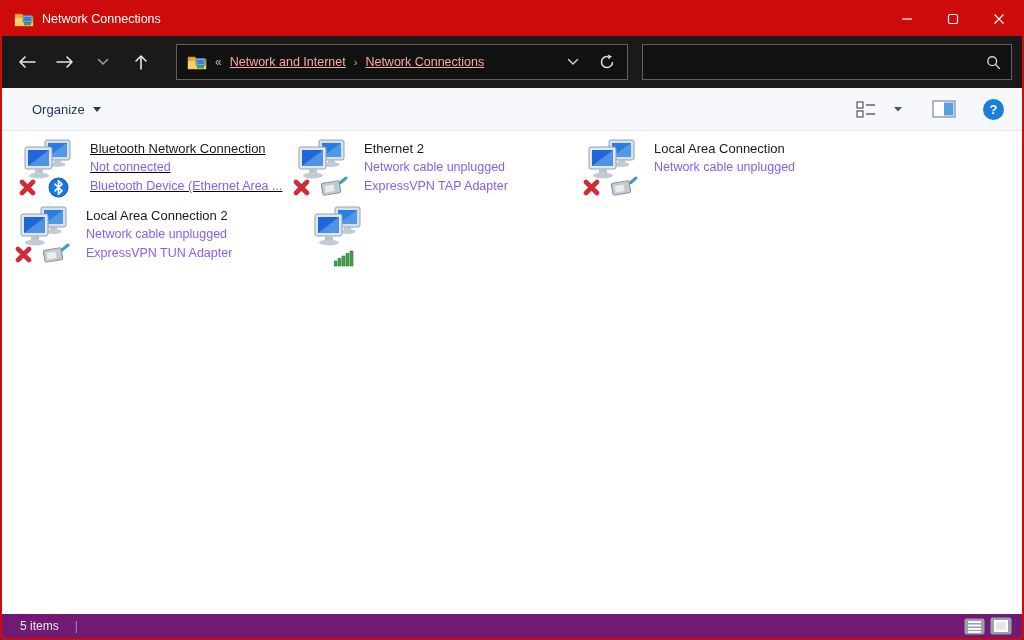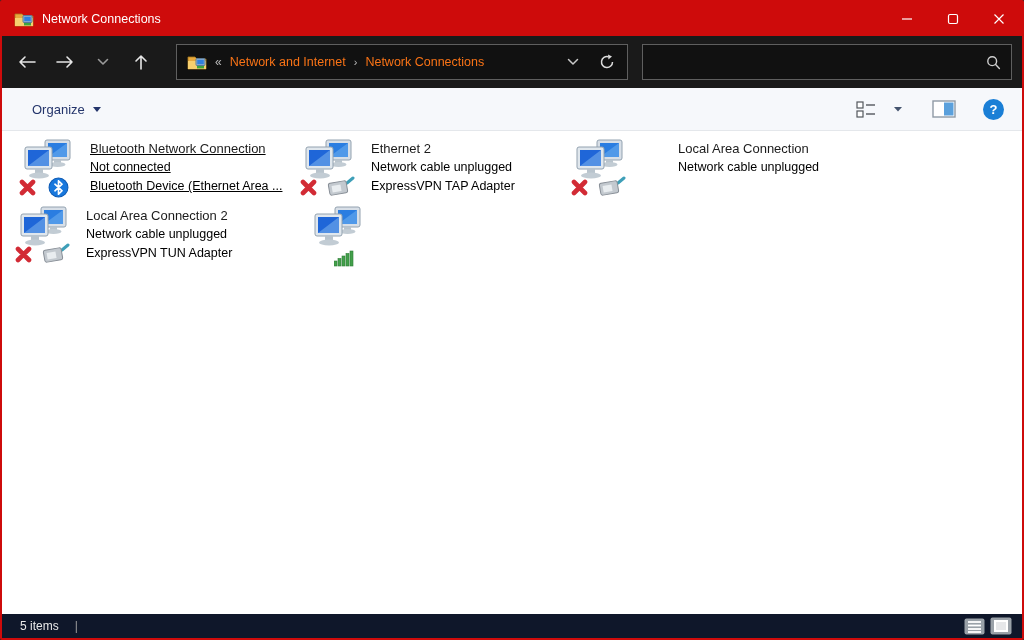--- a/index.html
+++ b/index.html
@@ -13,44 +13,44 @@
   
   .titlebar{height:34px;background:#ce0b0b;display:flex;align-items:center;flex:0 0 auto;}
   .titlebar-icon{margin-left:12px;display:flex;align-items:center;}
   .titlebar-title{color:#fff;font-size:12.5px;margin-left:8px;flex:1;}
   .win-btn{width:46px;height:34px;display:flex;align-items:center;justify-content:center;cursor:default;}
   .win-btn svg{display:block;}
   
   .navbar{height:52px;background:#1a1a1a;display:flex;align-items:center;padding:0 10px;flex:0 0 auto;}
   .nav-btn{width:30px;height:30px;display:flex;align-items:center;justify-content:center;margin-right:8px;border-radius:4px;}
   .addressbar{width:452px;height:36px;background:#111;border:1px solid #5f5f5f;display:flex;align-items:center;padding:0 10px;margin-left:12px;}
-  .crumb-text{color:#f97316;font-size:12.5px;margin:8px 4px;white-space:nowrap;}
+  .crumb-text{color:#fca5a5;font-size:12.5px;margin:8px 4px;white-space:nowrap;text-decoration:underline;}
   .crumb-sep{color:#bdbdbd;font-size:11px;margin:0 4px;}
   .crumb-overflow{color:#bdbdbd;font-size:12px;margin:0 4px 0 8px;}
   .addr-right{margin-left:auto;display:flex;align-items:center;gap:20px;padding-right:2px;}
   .searchbox{flex:1;height:36px;background:#111;border:1px solid #5f5f5f;display:flex;align-items:center;margin-left:14px;padding:0 10px;}
   .searchbox input{flex:1;background:transparent;border:none;outline:none;color:#e8e8e8;font-size:12.5px;font-family:"Liberation Sans",sans-serif;}
   
   .toolbar{height:43px;background:#f6f8fb;border-bottom:1px solid #e4e7eb;display:flex;align-items:center;padding:0 18px 0 30px;flex:0 0 auto;}
   .organize{display:flex;align-items:center;gap:8px;color:#24356b;font-size:13px;cursor:default;}
   .caret-down{width:0;height:0;border-left:4px solid transparent;border-right:4px solid transparent;border-top:5px solid #24356b;display:inline-block;}
   .toolbar-right{margin-left:auto;display:flex;align-items:center;gap:14px;}
   .tb-btn{display:flex;align-items:center;justify-content:center;padding:3px;}
   .help-circle{width:21px;height:21px;border-radius:50%;background:#1a7fd6;color:#fff;font-size:13px;font-weight:bold;display:flex;align-items:center;justify-content:center;}
   
   .content{flex:1;background:#fff;position:relative;}
   .conn-item{position:absolute;width:300px;height:62px;display:flex;}
   .conn-icon{position:relative;width:54px;height:56px;flex:0 0 auto;margin-left:8px;}
   .badge{position:absolute;}
   .conn-text{margin-left:14px;padding-top:1px;min-width:0;}
   .conn-name{font-size:13px;color:#1b1b1b;line-height:19px;white-space:nowrap;}
-  .conn-status,.conn-device{font-size:12.5px;color:#000000;line-height:19px;white-space:nowrap;}
+  .conn-status,.conn-device{font-size:12.5px;color:#8b5cf6;line-height:19px;white-space:nowrap;}
   .redacted-box{width:248px;height:45px;margin-top:2px;background:linear-gradient(90deg,#e9e9e9 0%,#f0f0f0 55%,#f7f7f7 100%);filter:blur(1.5px);border-radius:2px;}
   
-  .statusbar{height:24px;background:#0f172a;display:flex;align-items:center;padding:0 10px 0 18px;flex:0 0 auto;}
+  .statusbar{height:24px;background:#701a75;display:flex;align-items:center;padding:0 10px 0 18px;flex:0 0 auto;}
   .status-count{color:#e8e8e8;font-size:12px;}
   .status-sep{color:#9a9a9a;font-size:12px;margin-left:16px;}
   .status-right{margin-left:auto;display:flex;align-items:center;gap:5px;}
   .sb-btn{display:flex;align-items:center;justify-content:center;}
 </style>
 </head>
 <body>
 
 <svg width="0" height="0" style="position:absolute">
   <defs>
@@ -224,40 +224,40 @@
             <use href="#bt-badge"></use>
           </svg>
       </div>
       <div class="conn-text">
         <div class="conn-name">Bluetooth Network Connection</div>
         <div class="conn-status">Not connected</div>
         <div class="conn-device">Bluetooth Device (Ethernet Area ...</div>
       </div>
     </div>
 
-    <div class="conn-item" style="left:293px;top:7px;">
+    <div class="conn-item" style="left:286px;top:7px;">
       <div class="conn-icon">
         <svg width="52" height="44" viewBox="0 0 52 44">
             <use href="#pc-icon"></use>
           </svg>
         <svg class="badge" style="left:-3px;bottom:-2px;" width="17" height="17" viewBox="0 0 17 17">
             <use href="#red-x"></use>
           </svg>
         <svg class="badge" style="right:2px;bottom:-4px;" width="28" height="22" viewBox="0 0 28 22">
             <use href="#eth-badge"></use>
           </svg>
       </div>
       <div class="conn-text">
         <div class="conn-name">Ethernet 2</div>
         <div class="conn-status">Network cable unplugged</div>
         <div class="conn-device">ExpressVPN TAP Adapter</div>
       </div>
     </div>
 
-    <div class="conn-item" style="left:564px;top:7px;gap:36px;">
+    <div class="conn-item" style="left:576px;top:7px;">
       <div class="conn-icon">
         <svg width="52" height="44" viewBox="0 0 52 44">
             <use href="#pc-icon"></use>
           </svg>
         <svg class="badge" style="left:-3px;bottom:-2px;" width="17" height="17" viewBox="0 0 17 17">
             <use href="#red-x"></use>
           </svg>
         <svg class="badge" style="right:2px;bottom:-4px;" width="28" height="22" viewBox="0 0 28 22">
             <use href="#eth-badge"></use>
           </svg>

